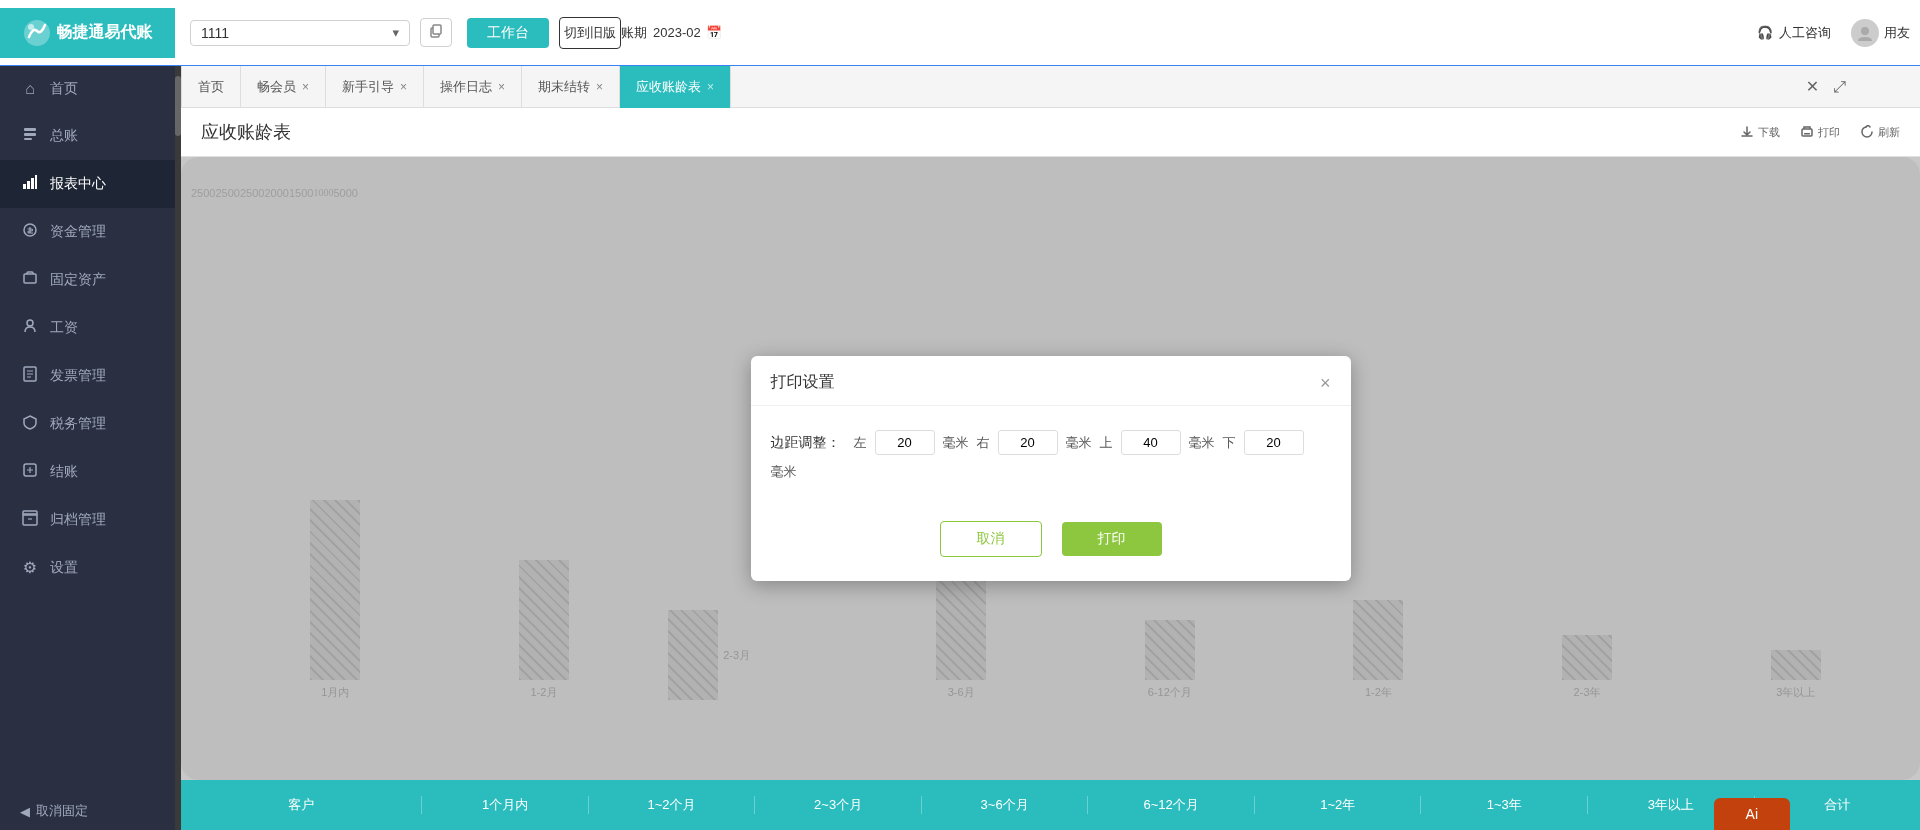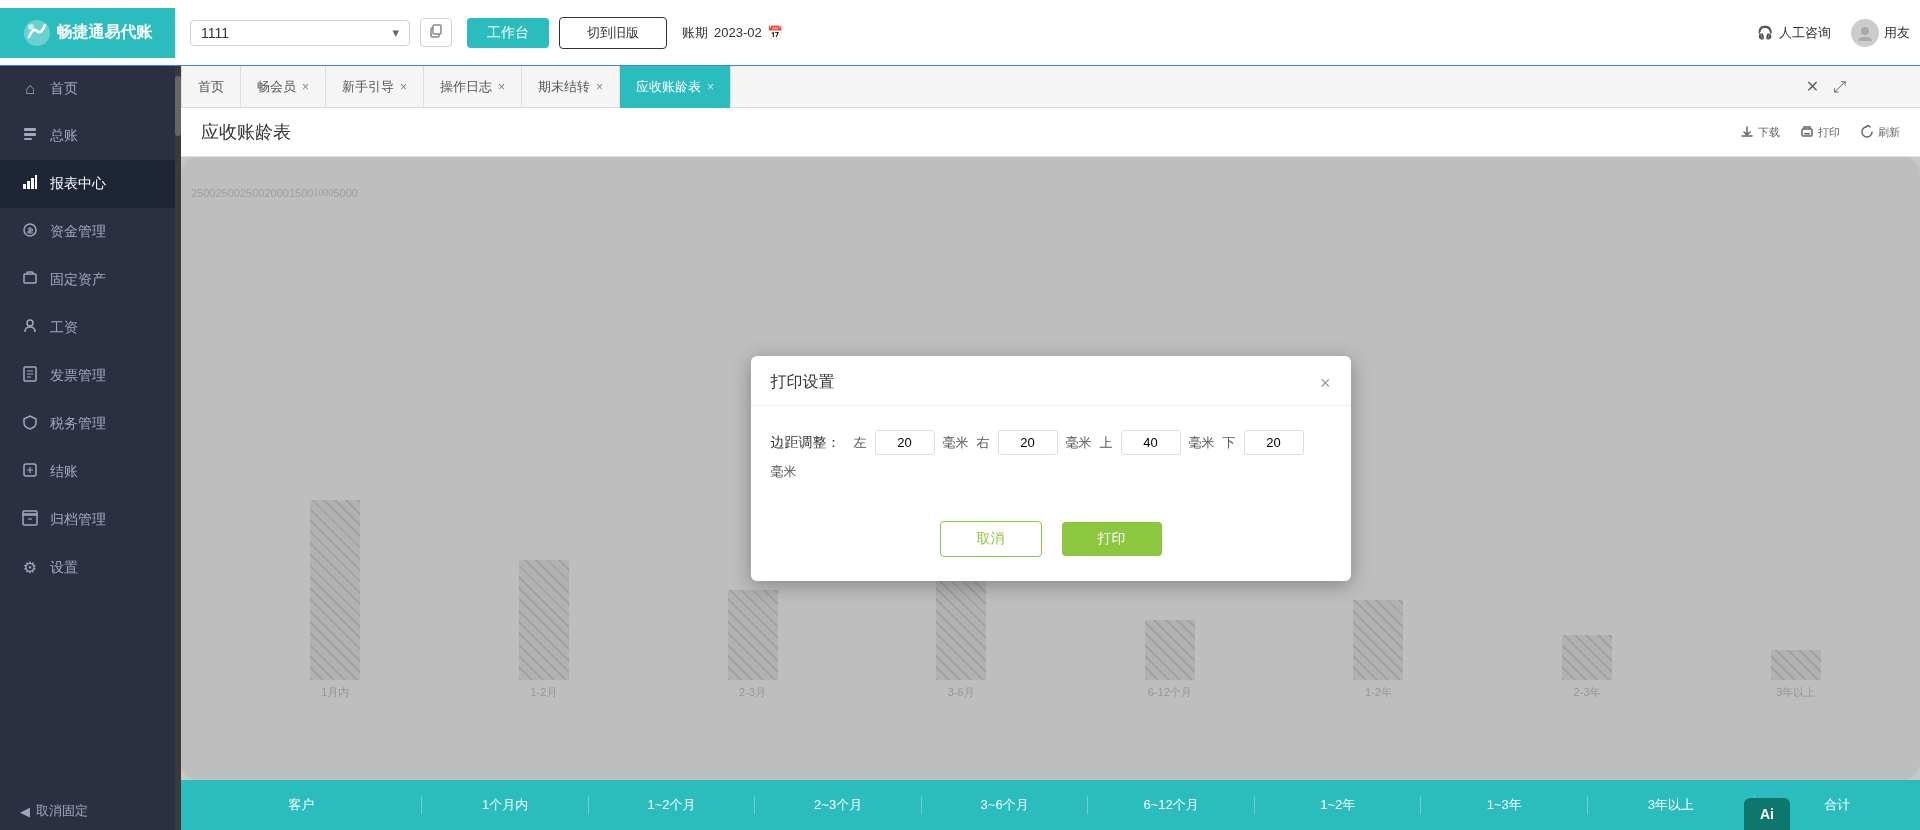--- a/index.html
+++ b/index.html
@@ -7,22 +7,22 @@
 
     
     .top-bar { height: 66px; background: #fff; display: flex; align-items: center; padding: 0 10px; border-bottom: 1px solid #3b82f6; flex-shrink: 0; }
     .logo-area { width: 175px; background: #2bbcbd; height: 50px; display: flex; align-items: center; justify-content: center; color: #fff; font-size: 16px; font-weight: bold; flex-shrink: 0; margin-left: -10px; }
     .logo-icon { width: 28px; height: 28px; margin-right: 6px; }
     .company-select { display: flex; align-items: flex-start; margin-left: 15px; border: 1px solid #d0d0d0; border-radius: 4px; padding: 4px 10px; min-width: 220px; cursor: pointer; background: #fff; }
     .company-name { flex: 1; color: #333; font-size: 14px; }
     .chevron-down { color: #666; margin-left: 8px; }
     .copy-icon-btn { margin-left: 10px; background: none; border: 1px solid #d0d0d0; border-radius: 4px; padding: 5px 8px; cursor: pointer; color: #666; }
     .workbench-btn { margin-left: 15px; background: #2bbcbd; color: #fff; border: none; border-radius: 4px; padding: 6px 20px; font-size: 14px; cursor: pointer; }
-    .switch-btn { margin-left: 10px; background: #fff; color: #333; border: 1px solid #333; border-radius: 4px; padding: 6px 27px; font-size: 13px; cursor: pointer; }
-    .period-area { margin-left: 15px; color: #333; font-size: 13px; display: flex; align-items: center; gap: 6px; }
+    .switch-btn { margin-left: 10px; background: #fff; color: #333; border: 1px solid #333; border-radius: 4px; padding: 6px 4px; font-size: 13px; cursor: pointer; }
+    .period-area { color: #333; font-size: 13px; display: flex; align-items: center; gap: 6px; }
     .period-icon { color: #2bbcbd; }
     .right-area { margin-left: auto; display: flex; align-items: center; gap: 20px; }
     .consult-btn { display: flex; align-items: center; gap: 5px; color: #333; cursor: pointer; font-size: 13px; }
     .user-area { display: flex; align-items: center; gap: 5px; color: #333; cursor: pointer; font-size: 13px; }
     .avatar-circle { width: 28px; height: 28px; border-radius: 50%; background: #ccc; display: flex; align-items: center; justify-content: center; }
 
     
     .main-layout { display: flex; flex: 1; overflow: hidden; }
 
     
@@ -66,21 +66,21 @@
     .cancel-btn { padding: 8px 36px; border: 1px solid #8dc63f; color: #8dc63f; background: #fff; border-radius: 4px; cursor: pointer; font-size: 14px; }
     .print-btn { padding: 8px 36px; border: none; color: #fff; background: #8dc63f; border-radius: 4px; cursor: pointer; font-size: 14px; }
 
     
     .bottom-table { height: 50px; background: #2bbcbd; display: flex; align-items: center; flex-shrink: 0; }
     .table-col { flex: 1; text-align: center; color: #fff; font-size: 13px; padding: 0 8px; border-right: 1px solid rgba(255,255,255,0.3); }
     .table-col:first-child { flex: 1.5; }
     .table-col:last-child { border-right: none; }
 
     
-    .ai-badge { position: fixed; bottom: 0; right: 130px; background: #0f766e; color: #fff; padding: 8px 16px; font-size: 14px; font-weight: bold; border-radius: 6px 6px 0 0; cursor: pointer; }
+    .ai-badge { position: fixed; bottom: 0; right: 130px; background: #c2410c; color: #fff; padding: 8px 32px; font-size: 14px; font-weight: normal; border-radius: 6px 6px 0 0; cursor: pointer; }
   </style>
 </head>
 <body>
 
 <div class="top-bar">
   <div class="logo-area">
     <svg class="logo-icon" viewBox="0 0 28 28" fill="none">
       <circle cx="14" cy="14" r="13" fill="white" opacity="0.3"></circle>
       <path d="M6 18 Q10 8 14 12 Q18 16 22 6" stroke="white" stroke-width="2.5" fill="none" stroke-linecap="round"></path>
       <circle cx="8" cy="8" r="3" fill="white" opacity="0.6"></circle>
@@ -310,21 +310,21 @@
 
         <div style="position:relative; height:100%; display:flex; align-items:flex-end; gap:40px; padding-bottom:30px;">
           <div style="display:flex; flex-direction:column; align-items:center; gap:5px; flex:1;">
             <div style="width:50px; height:180px; background:repeating-linear-gradient(45deg,#909090,#909090 2px,#b0b0b0 2px,#b0b0b0 8px);"></div>
             <span style="color:#777; font-size:11px; white-space:nowrap;">1月内</span>
           </div>
           <div style="display:flex; flex-direction:column; align-items:center; gap:5px; flex:1;">
             <div style="width:50px; height:120px; background:repeating-linear-gradient(45deg,#909090,#909090 2px,#b0b0b0 2px,#b0b0b0 8px);"></div>
             <span style="color:#777; font-size:11px; white-space:nowrap;">1-2月</span>
           </div>
-          <div style="display:flex; flex-direction:column; align-items:center; gap:5px; flex:1;">
+          <div style="display:flex; flex-direction:row; align-items:center; gap:5px; flex:1;">
             <div style="width:50px; height:90px; background:repeating-linear-gradient(45deg,#909090,#909090 2px,#b0b0b0 2px,#b0b0b0 8px);"></div>
             <span style="color:#777; font-size:11px; white-space:nowrap;">2-3月</span>
           </div>
           <div style="display:flex; flex-direction:column; align-items:center; gap:5px; flex:1;">
             <div style="width:50px; height:150px; background:repeating-linear-gradient(45deg,#909090,#909090 2px,#b0b0b0 2px,#b0b0b0 8px);"></div>
             <span style="color:#777; font-size:11px; white-space:nowrap;">3-6月</span>
           </div>
           <div style="display:flex; flex-direction:column; align-items:center; gap:5px; flex:1;">
             <div style="width:50px; height:60px; background:repeating-linear-gradient(45deg,#909090,#909090 2px,#b0b0b0 2px,#b0b0b0 8px);"></div>
             <span style="color:#777; font-size:11px; white-space:nowrap;">6-12个月</span>

